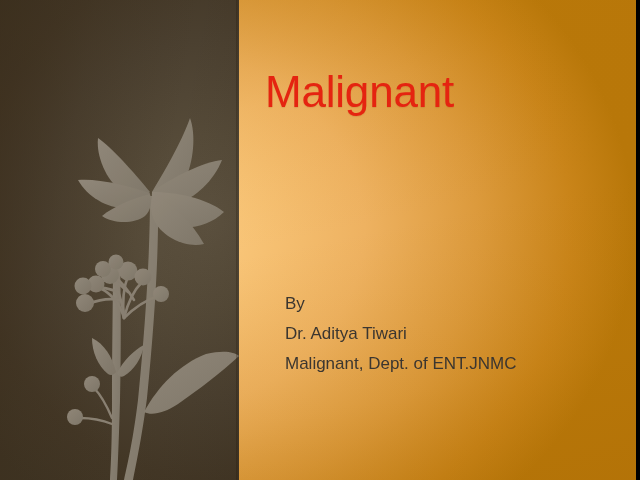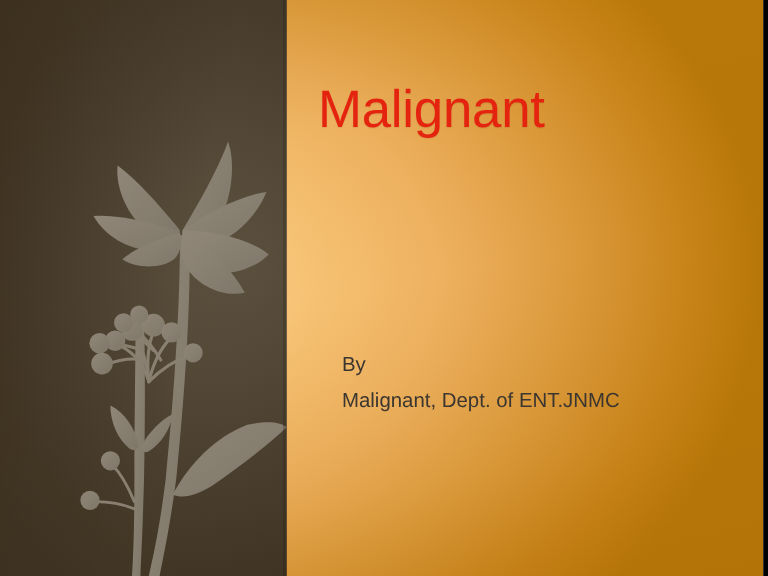--- a/index.html
+++ b/index.html
@@ -199,16 +199,17 @@
 
     <div class="panel-edge"></div>
   </div>
 
   <div class="title-block">
     <div class="title-line">Malignant</div>
   </div>
 
   <div class="subtitle-block">
     <div class="subtitle-line">By</div>
+    <div class="subtitle-line">Dr. Aditya Tiwari</div>
     <div class="subtitle-line">Malignant, Dept. of ENT.JNMC</div>
   </div>
 
 </div>
 
 </body></html>

